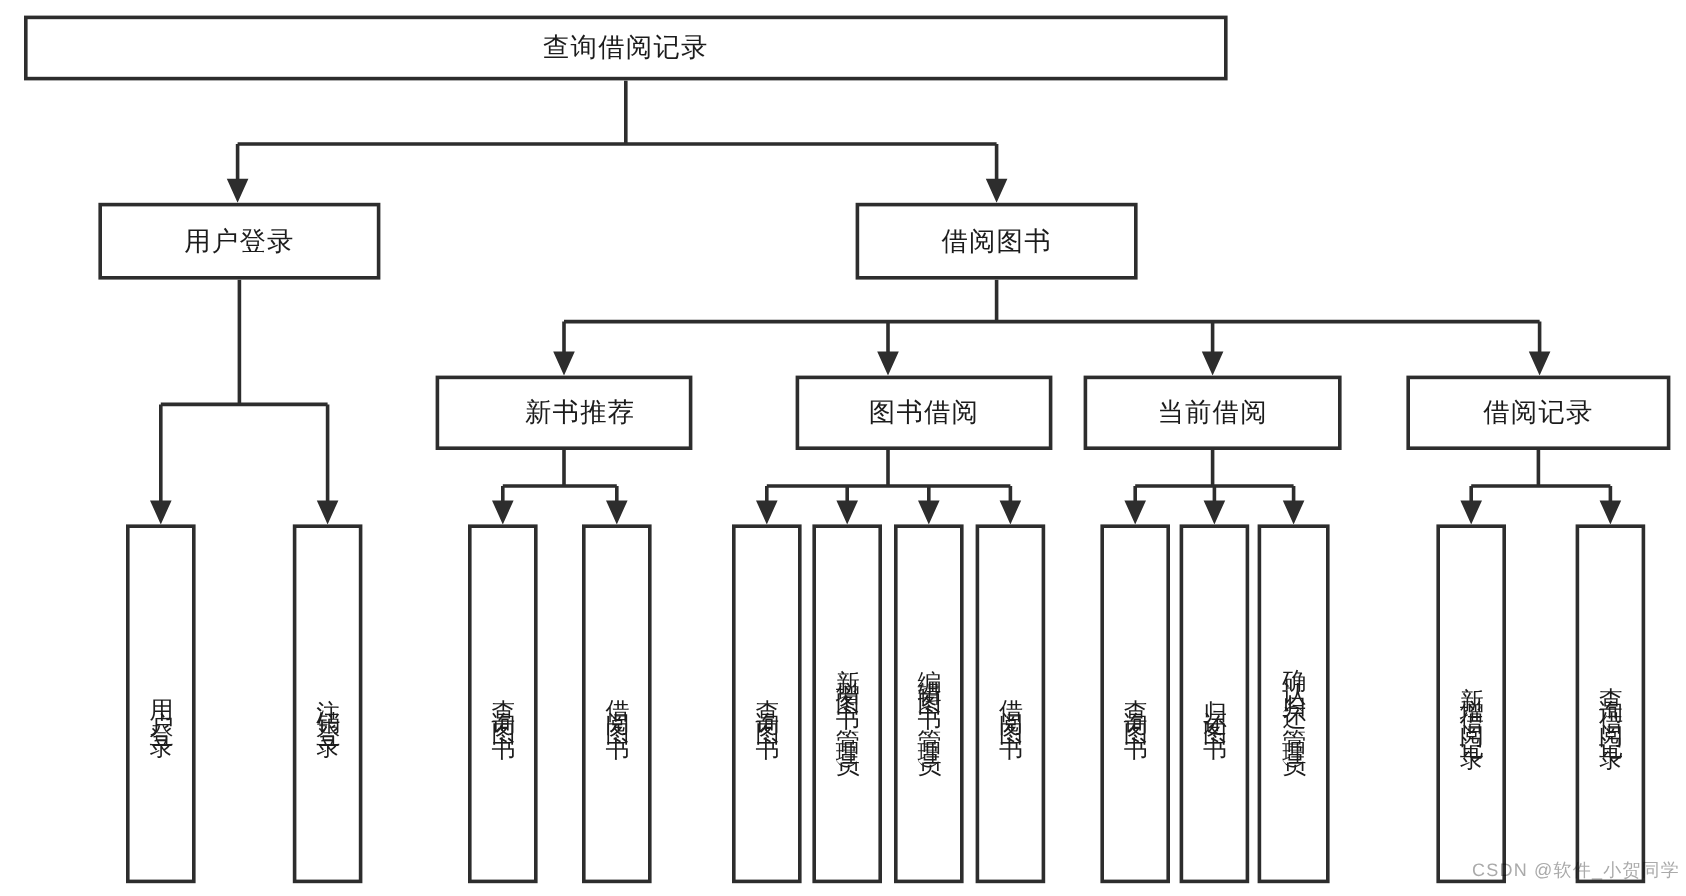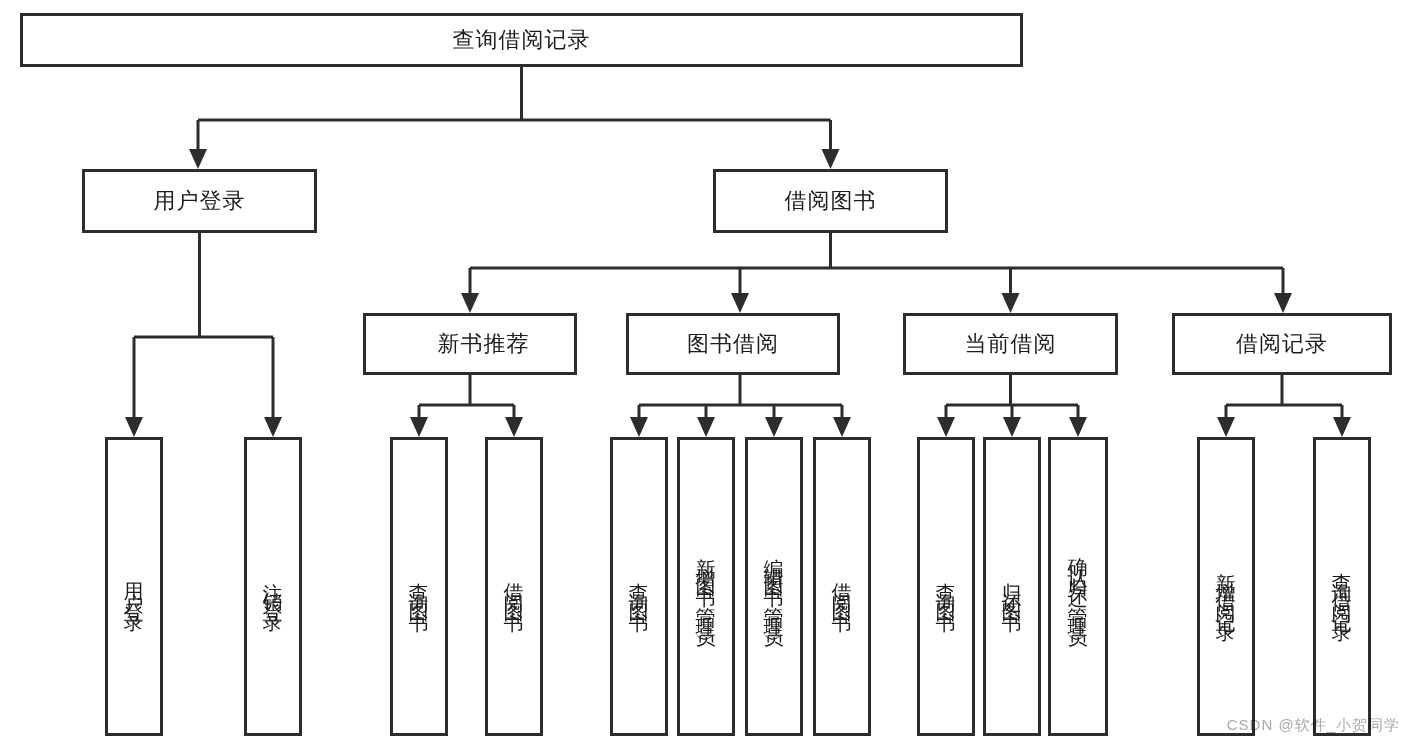--- a/index.html
+++ b/index.html
@@ -96,21 +96,21 @@
   <div class="box" style="left:82px; top:169px; width:235px; height:64px;">
     <span class="hlabel">用户登录</span>
   </div>
   <div class="box" style="left:713px; top:169px; width:235px; height:64px;">
     <span class="hlabel">借阅图书</span>
   </div>
 
   <div class="box" style="left:363px; top:313px; width:214px; height:62px;padding-left:27px;">
     <span class="hlabel">新书推荐</span>
   </div>
-  <div class="box" style="left:626px; top:313px; width:214px; height:62px;">
+  <div class="box" style="left:663px; top:313px; width:214px; height:62px;">
     <span class="hlabel">图书借阅</span>
   </div>
   <div class="box" style="left:1172px; top:313px; width:220px; height:62px;">
     <span class="hlabel">借阅记录</span>
   </div>
   <div class="box" style="left:903px; top:313px; width:215px; height:62px;">
     <span class="hlabel">当前借阅</span>
   </div>
 
   <div class="box" style="left:105px; top:437px; width:58px; height:299px;">

